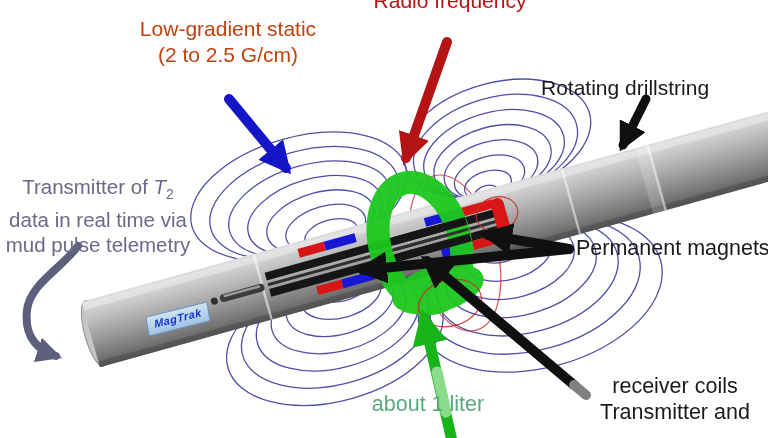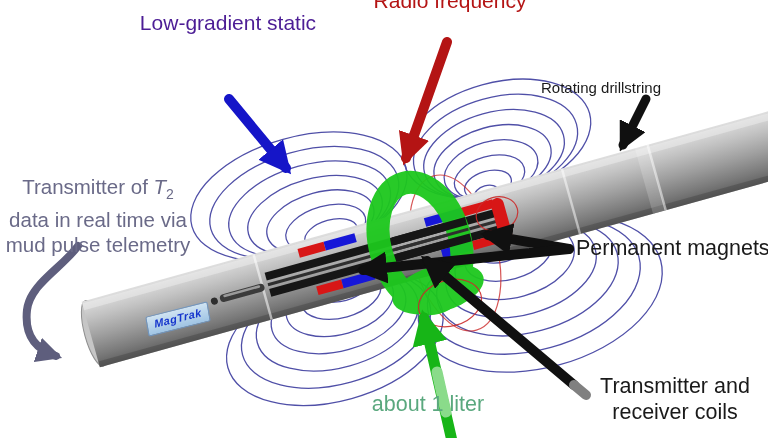--- a/index.html
+++ b/index.html
@@ -1,22 +1,22 @@
 <!DOCTYPE html>
 <html><head>
 <meta charset="utf-8">
 <style>
   html,body{margin:0;padding:0;background:#fff;}
   #canvas{position:relative;width:768px;height:438px;overflow:hidden;background:#ffffff;
           font-family:"Liberation Sans", sans-serif;}
   #diagram{position:absolute;left:0;top:0;z-index:1;}
   .lbl{position:absolute;z-index:3;text-align:center;line-height:26px;font-size:21px;}
   .lbl-rf{left:352px;top:-12px;width:196px;color:#b41414;}
-  .lbl-static{left:128px;top:10px;width:200px;color:#4c1d95;}
-  .lbl-rot{left:541px;top:75px;width:auto;white-space:nowrap;color:#1a1a1a;font-size:15px;text-align:left;}
+  .lbl-static{left:128px;top:16px;width:200px;color:#c2410c;}
+  .lbl-rot{left:541px;top:75px;width:auto;white-space:nowrap;color:#1a1a1a;font-size:21px;text-align:left;}
   .lbl-tel{left:-6px;top:174px;width:208px;color:#6a6a88;font-size:20.5px;line-height:25px;}
   .lbl-tel .tvar{font-style:italic;}
   .lbl-tel sub{font-size:14px;}
   .lbl-perm{left:576px;top:235px;white-space:nowrap;color:#1a1a1a;font-size:21.5px;text-align:left;}
   .lbl-trx{left:595px;top:373px;width:160px;color:#1a1a1a;font-size:21.5px;}
   .lbl-sens{left:330px;top:391px;width:196px;color:#5aa87e;font-size:21.5px;}
   .logo{position:absolute;z-index:2;left:146px;top:309px;width:62px;height:18px;
         transform:rotate(-14deg) skewX(-4deg);background:linear-gradient(180deg,#cfe3f2,#9fc4e4);
         border:1px solid #6f95c0;border-radius:2px;color:#1535cc;font-size:11px;font-weight:bold;
         font-style:italic;text-align:center;line-height:17px;letter-spacing:0.5px;overflow:hidden;}
@@ -171,35 +171,36 @@
       <path d="M 78 246 C 62 268, 30 284, 27 310 C 24 338, 38 350, 56 356" stroke="#5e5e7d" stroke-width="8" marker-end="url(#mGray)"></path>
     </g>
   </svg>
 
   <div class="lbl lbl-rf">
     <span class="line">Radio frequency</span>
   </div>
 
   <div class="lbl lbl-static">
     <span class="line">Low-gradient static</span>
+    <span class="line">(2 to 2.5 G/cm)</span>
   </div>
 
   <div class="lbl lbl-rot">Rotating drillstring</div>
 
   <div class="lbl lbl-tel">
     <span class="line"><span>Transmitter of </span><span class="tvar">T</span><sub>2</sub></span>
     <span class="line">data in real time via</span>
     <span class="line">mud pulse telemetry</span>
   </div>
 
   <div class="lbl lbl-perm">Permanent magnets</div>
 
   <div class="lbl lbl-trx">
+    <span class="line">receiver coils</span>
     <span class="line">Transmitter and</span>
-    <span class="line">receiver coils</span>
   </div>
 
   <div class="lbl lbl-sens">
     <span class="line">about 1 liter</span>
   </div>
 
   <div class="logo">MagTrak</div>
 
 </div>
 

